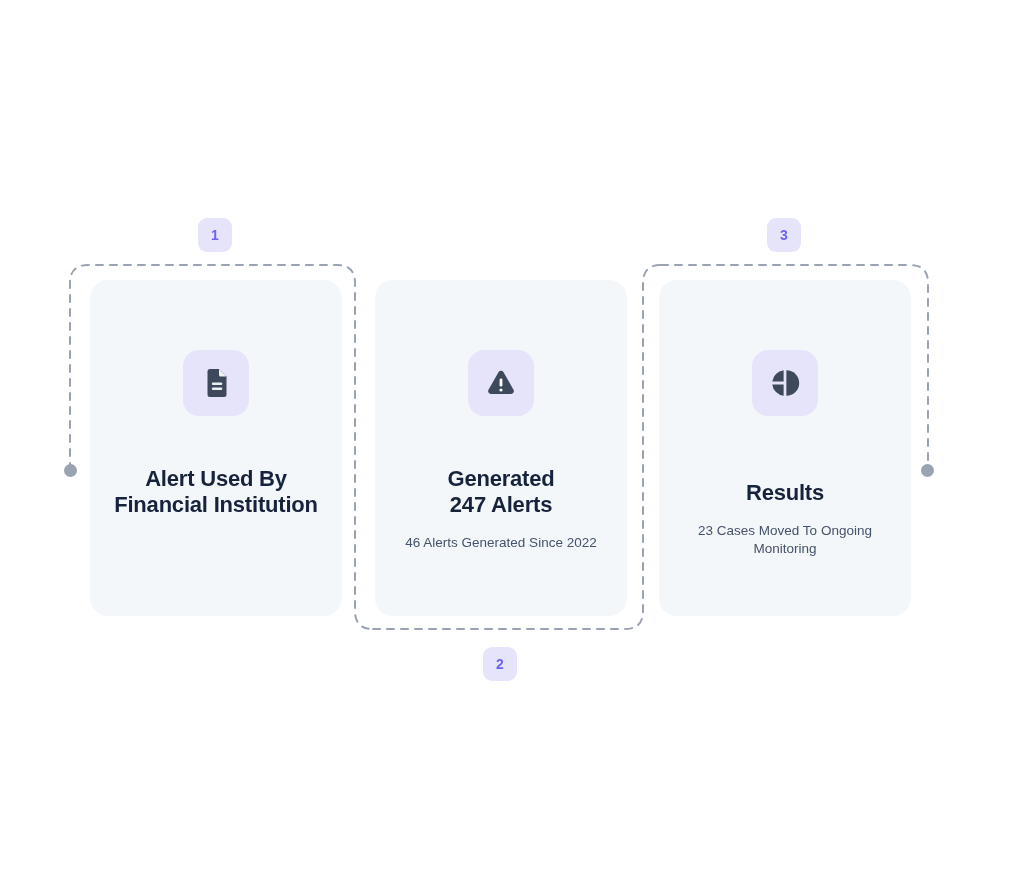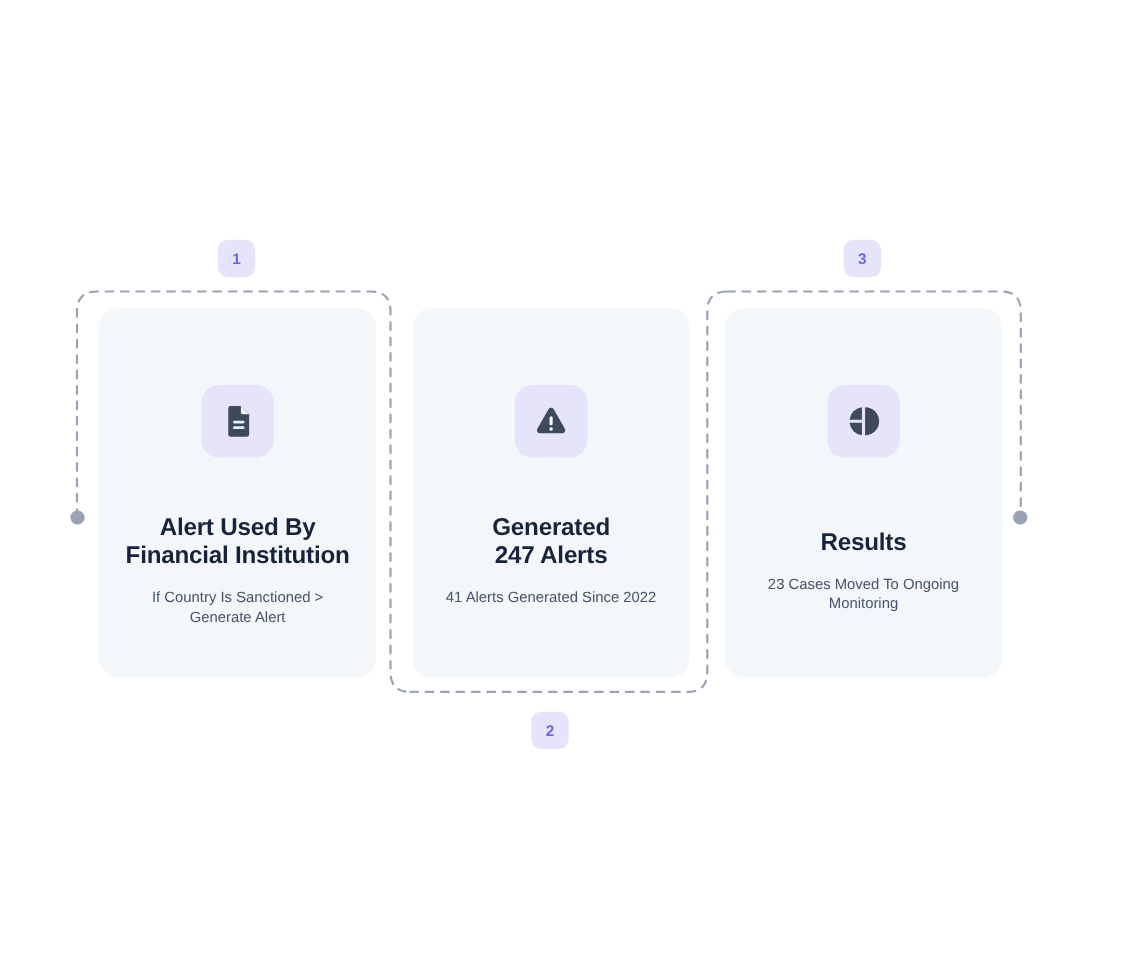--- a/index.html
+++ b/index.html
@@ -158,39 +158,38 @@
         <svg width="32" height="32" viewBox="0 0 32 32">
           <path d="M7.5 4.5 A2.5 2.5 0 0 1 10 2 h9 l7.5 7.5 v18 A2.5 2.5 0 0 1 24 30 H10 a2.5 2.5 0 0 1 -2.5 -2.5 z" fill="#3e4a5c"></path>
           <path d="M19 2 v6 a1.6 1.6 0 0 0 1.6 1.6 h5.9 z" fill="#ffffff" opacity="0.92"></path>
           <rect x="11.8" y="15.4" width="10.5" height="2.5" rx="1.25" fill="#e9edf4"></rect>
           <rect x="11.8" y="20.6" width="10.5" height="2.5" rx="1.25" fill="#e9edf4"></rect>
         </svg>
       </div>
       <div class="card-text">
         <p class="card-title">Alert Used By
 Financial Institution</p>
-        <p class="card-subtitle">If Country Is Sanctioned &gt; Generate Alert</p>
       </div>
     </div>
 
     <div class="badge badge-2">
       <span>2</span>
     </div>
     <div class="card card-2">
       <div class="icon-tile">
         <svg width="32" height="32" viewBox="0 0 32 32">
           <path d="M13.6 5.1 a2.8 2.8 0 0 1 4.8 0 l10.1 17.6 a2.8 2.8 0 0 1 -2.4 4.2 H5.9 a2.8 2.8 0 0 1 -2.4 -4.2 z" fill="#3e4a5c"></path>
           <rect x="14.6" y="11.4" width="2.8" height="8.2" rx="1.4" fill="#ffffff"></rect>
           <circle cx="16" cy="23" r="1.6" fill="#ffffff"></circle>
         </svg>
       </div>
       <div class="card-text">
         <p class="card-title">Generated
 247 Alerts</p>
-        <p class="card-subtitle">41 Alerts Generated Since 2022</p>
+        <p class="card-subtitle">46 Alerts Generated Since 2022</p>
       </div>
     </div>
 
     <div class="badge badge-3">
       <span>3</span>
     </div>
     <div class="card card-3">
       <div class="icon-tile">
         <svg width="32" height="32" viewBox="0 0 32 32">
 

